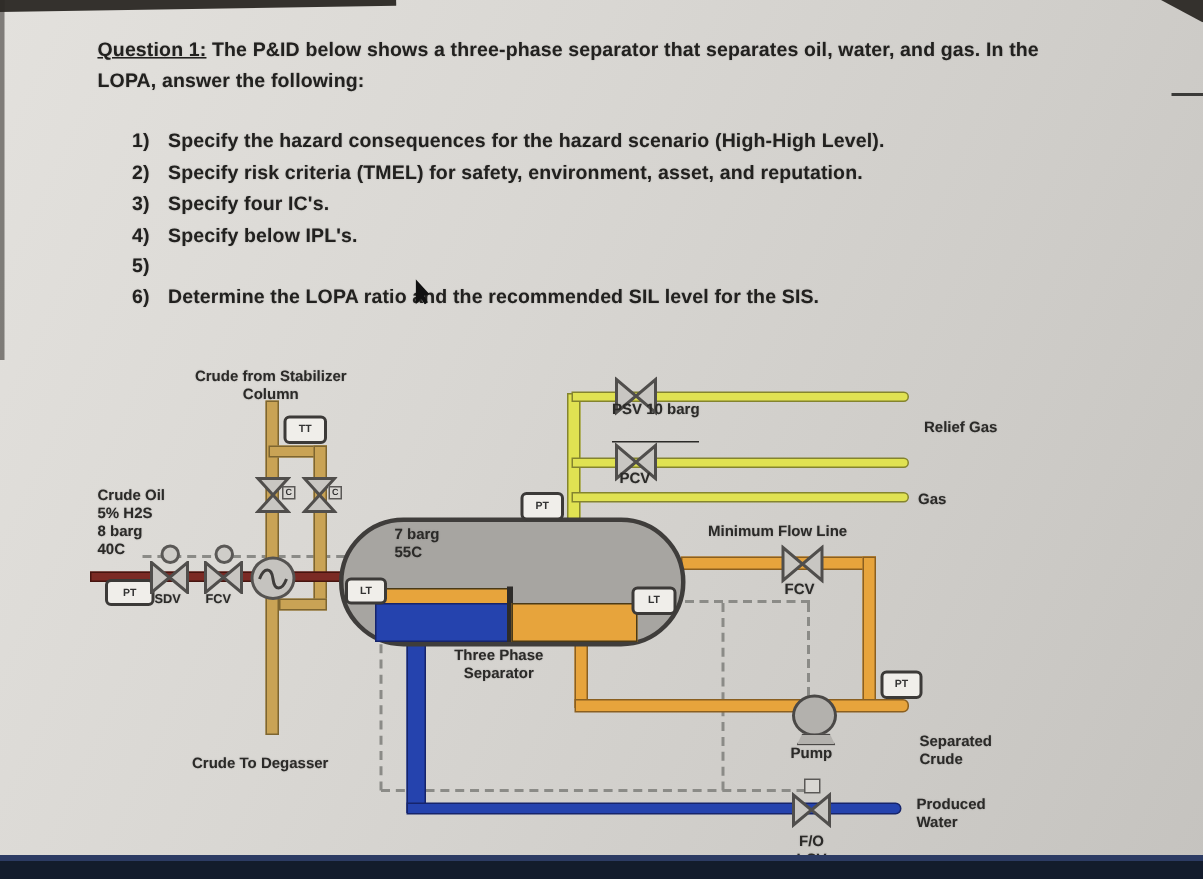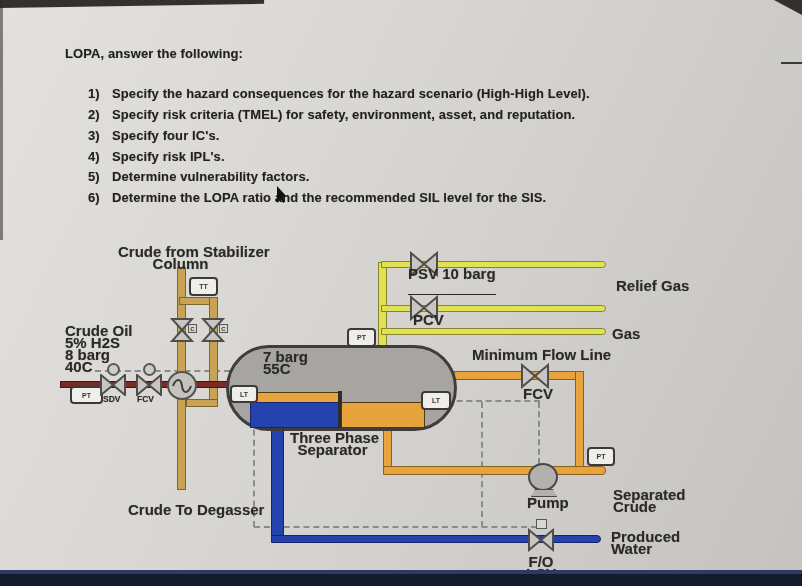--- a/index.html
+++ b/index.html
@@ -9,21 +9,21 @@
     background:linear-gradient(115deg,#e3e1dd 0%,#d9d7d3 38%,#cfcdc9 70%,#c5c3bf 100%);
   }
   .abs{position:absolute;}
   
   .qtext{font-size:13px;font-weight:600;color:#22211f;letter-spacing:.1px;
          text-shadow:0 0 1px rgba(70,70,70,.35);white-space:nowrap;}
   .qhead b{font-weight:700;text-decoration:underline;}
   .qrow{position:absolute;display:flex;}
   .qrow .num{width:24px;}
   
-  .lbl{font-size:15px;font-weight:700;color:#2b2a28;white-space:nowrap;
+  .lbl{font-size:10px;font-weight:700;color:#2b2a28;white-space:nowrap;
        text-shadow:0 0 1px rgba(70,70,70,.4);line-height:11.5px;}
   .ctr{text-align:center;}
   .ibox{background:#f0eeea;border:2px solid #3c3a38;border-radius:4px;
         display:flex;align-items:center;justify-content:center;
         font-size:7px;font-weight:700;color:#333;}
   .pipe{box-sizing:border-box;}
   .p-yel{background:#e0e252;border:1px solid #84842e;}
   .p-org{background:#e7a43c;border:1px solid #8a5f20;}
   .p-tan{background:#c9a355;border:1px solid #7d6530;}
   .p-red{background:#7b2a24;border:1px solid #46140f;}
@@ -38,41 +38,43 @@
       display:flex;align-items:center;justify-content:center;
       font-size:6px;font-weight:700;color:#333;}
   
   .darkedge{background:#34312d;}
 </style>
 </head>
 <body>
 
 <div id="shot">
 
+  <div class="abs qtext qhead" style="left:65px;top:25px;">
+    <b>Question 1:</b><span> The P&amp;ID below shows a three-phase separator that separates oil, water, and gas. In the</span>
+  </div>
   <div class="abs qtext" style="left:65px;top:46px;">LOPA, answer the following:</div>
 
   <div class="qrow qtext" style="left:88px;top:86px;">
       <span class="num">1)</span>
       <span>Specify the hazard consequences for the hazard scenario (High-High Level).</span>
     </div>
   <div class="qrow qtext" style="left:88px;top:107px;">
       <span class="num">2)</span>
       <span>Specify risk criteria (TMEL) for safety, environment, asset, and reputation.</span>
     </div>
   <div class="qrow qtext" style="left:88px;top:128px;">
       <span class="num">3)</span>
       <span>Specify four IC's.</span>
     </div>
   <div class="qrow qtext" style="left:88px;top:149px;">
       <span class="num">4)</span>
-      <span>Specify risk IPL's.</span>
+      <span>Specify below IPL's.</span>
     </div>
   <div class="qrow qtext" style="left:88px;top:169px;">
       <span class="num">5)</span>
-      <span>Determine vulnerability factors.</span>
     </div>
   <div class="qrow qtext" style="left:88px;top:190px;">
       <span class="num">6)</span>
       <span>Determine the LOPA ratio and the recommended SIL level for the SIS.</span>
     </div>
 
   <div class="abs qtext" style="left:805px;top:30px;width:23px;overflow:hidden;font-family:Liberation Serif, serif;">Con</div>
   <div class="abs" style="left:781px;top:62px;width:21px;height:2px;background:#3a3a38;"></div>
 
   <div class="abs dash-h" style="left:95px;top:370px;width:155px;"></div>

